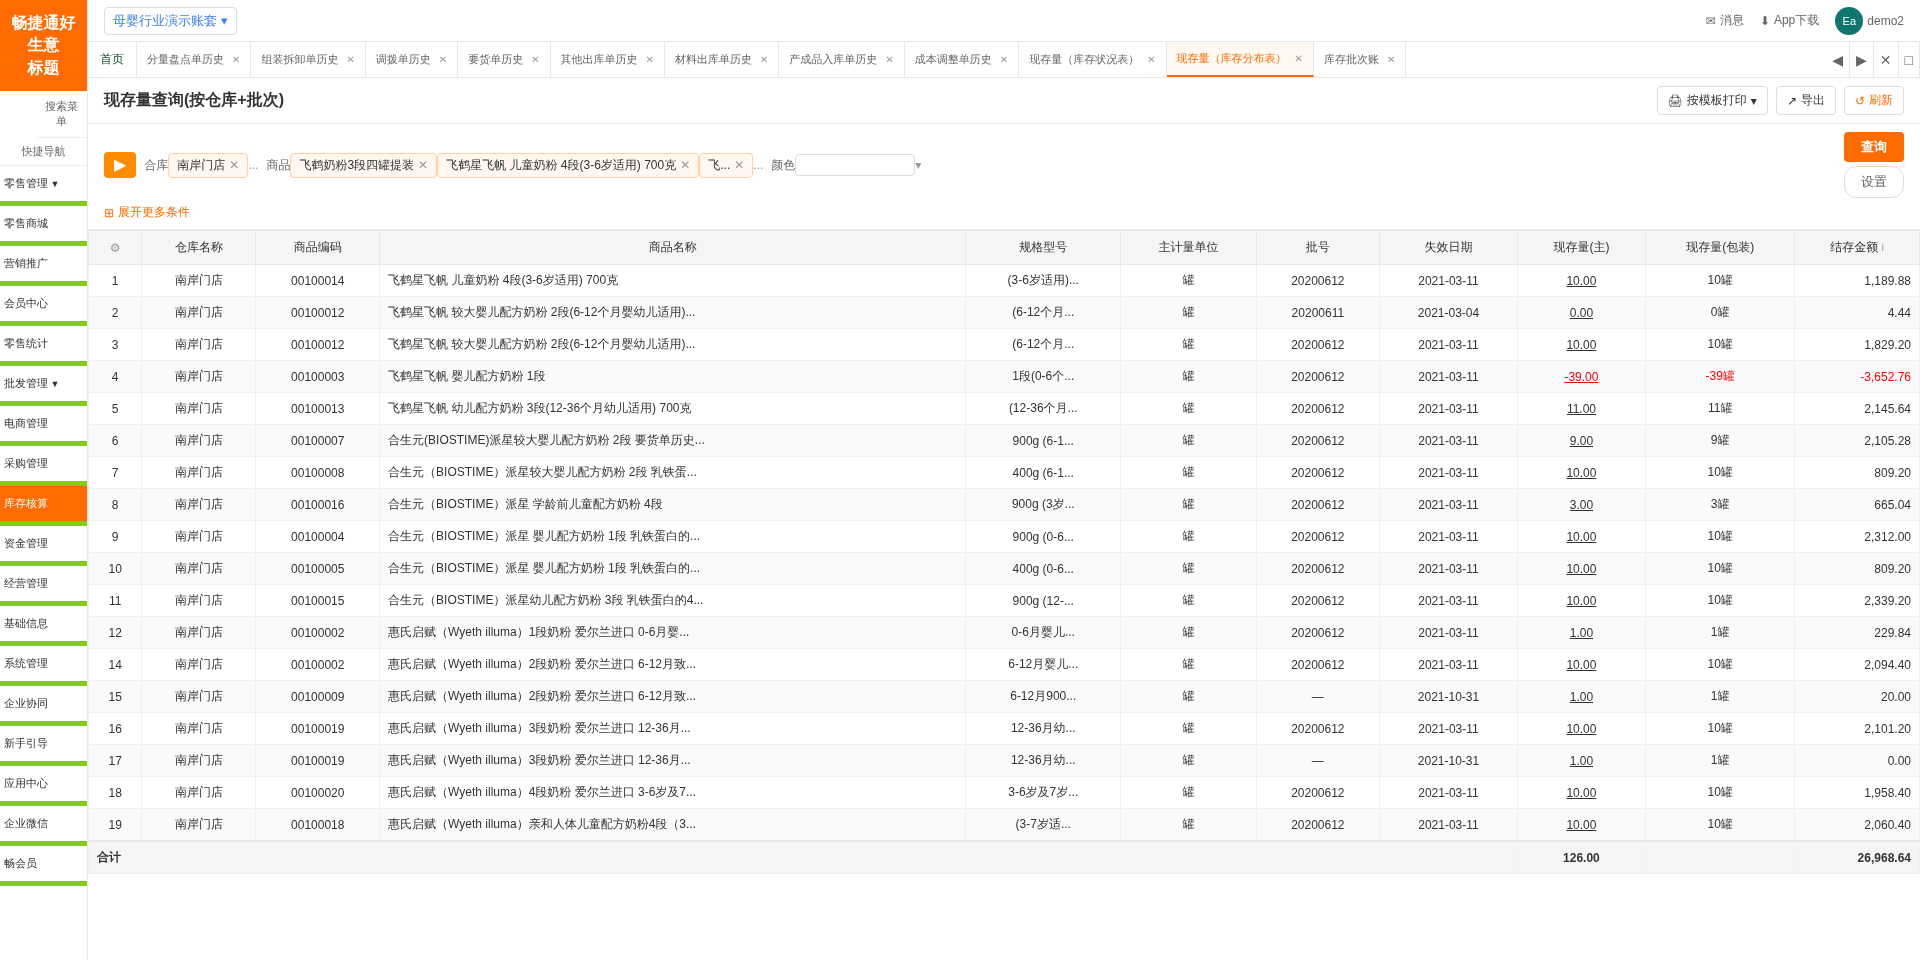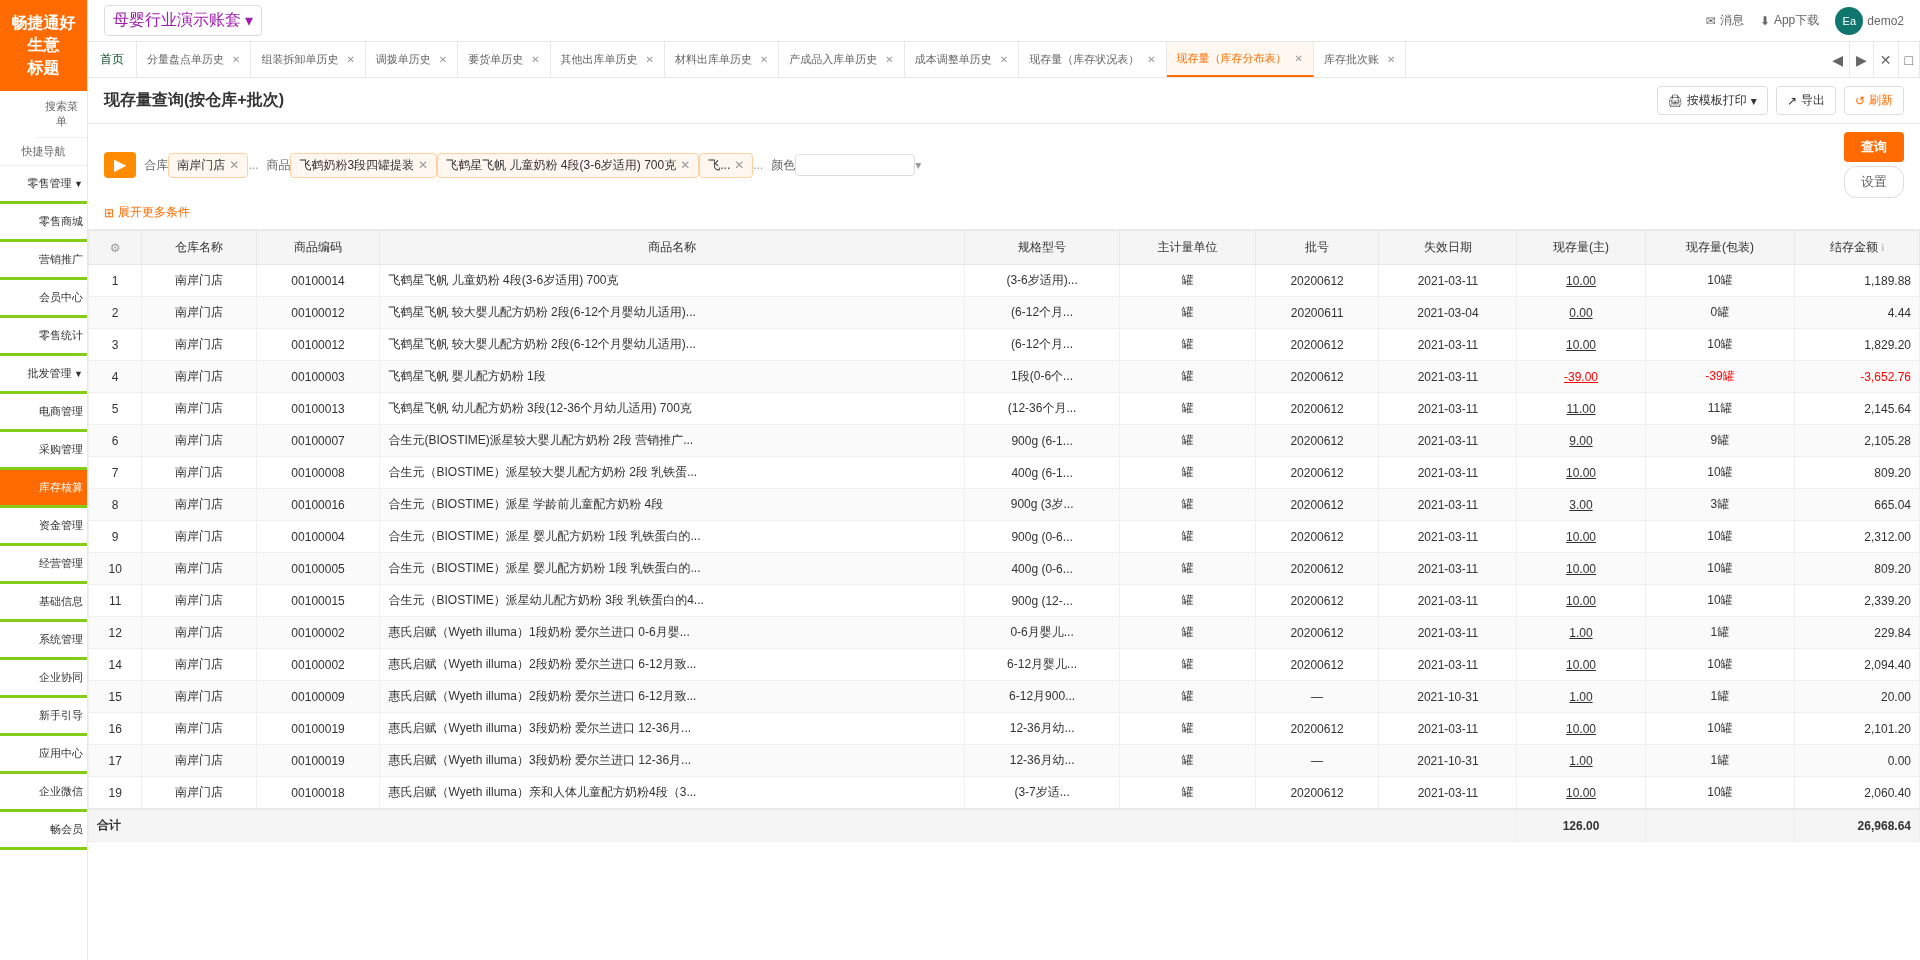--- a/index.html
+++ b/index.html
@@ -37,25 +37,25 @@
     .sidebar-nav {
       padding: 6px 4px;
       border-bottom: 1px solid #eee;
       font-size: 11px;
       color: #666;
       text-align: center;
       cursor: pointer;
     }
     .sidebar-item {
       padding: 10px 4px;
-      text-align: right;
+      text-align: left;
       font-size: 11px;
       color: #333;
       cursor: pointer;
-      border-bottom: 3px solid #84cc16;
+      border-bottom: 5px solid #84cc16;
     }
     .sidebar-item.active { background: #ff6b00; color: #fff; }
     .sidebar-item .arrow { font-size: 9px; }
 
     
     .main-area {
       flex: 1;
       display: flex;
       flex-direction: column;
       overflow: hidden;
@@ -74,22 +74,22 @@
     }
     .top-bar-left {
       display: flex;
       align-items: center;
       gap: 8px;
     }
     .org-selector {
       display: flex;
       align-items: center;
       gap: 4px;
-      font-size: 16px;
-      color: #a21caf;
+      font-size: 13px;
+      color: #3b82f6;
       cursor: pointer;
       padding: 4px 8px;
       border: 1px solid #ddd;
       border-radius: 4px;
     }
     .top-bar-right {
       display: flex;
       align-items: center;
       gap: 16px;
       font-size: 12px;
@@ -548,21 +548,21 @@
               <td class="">20200612</td>
               <td class="">2021-03-11</td>
               <td class="underline">11.00</td>
               <td class="">11罐</td>
               <td class="text-right">2,145.64</td>
             </tr>
             <tr>
               <td class="">6</td>
               <td class="">南岸门店</td>
               <td class="">00100007</td>
-              <td class="text-left">合生元(BIOSTIME)派星较大婴儿配方奶粉 2段 营销推广...</td>
+              <td class="text-left">合生元(BIOSTIME)派星较大婴儿配方奶粉 2段 要货单历史...</td>
               <td class="">900g (6-1...</td>
               <td class="">罐</td>
               <td class="">20200612</td>
               <td class="">2021-03-11</td>
               <td class="underline">9.00</td>
               <td class="">9罐</td>
               <td class="text-right">2,105.28</td>
             </tr>
             <tr>
               <td class="">7</td>
@@ -686,20 +686,33 @@
               <td class="">南岸门店</td>
               <td class="">00100019</td>
               <td class="text-left">惠氏启赋（Wyeth illuma）3段奶粉 爱尔兰进口 12-36月...</td>
               <td class="">12-36月幼...</td>
               <td class="">罐</td>
               <td class="">—</td>
               <td class="">2021-10-31</td>
               <td class="underline">1.00</td>
               <td class="">1罐</td>
               <td class="text-right">0.00</td>
+            </tr>
+            <tr>
+              <td class="">18</td>
+              <td class="">南岸门店</td>
+              <td class="">00100020</td>
+              <td class="text-left">惠氏启赋（Wyeth illuma）4段奶粉 爱尔兰进口 3-6岁及7...</td>
+              <td class="">3-6岁及7岁...</td>
+              <td class="">罐</td>
+              <td class="">20200612</td>
+              <td class="">2021-03-11</td>
+              <td class="underline">10.00</td>
+              <td class="">10罐</td>
+              <td class="text-right">1,958.40</td>
             </tr>
             <tr>
               <td class="">19</td>
               <td class="">南岸门店</td>
               <td class="">00100018</td>
               <td class="text-left">惠氏启赋（Wyeth illuma）亲和人体儿童配方奶粉4段（3...</td>
               <td class="">(3-7岁适...</td>
               <td class="">罐</td>
               <td class="">20200612</td>
               <td class="">2021-03-11</td>

